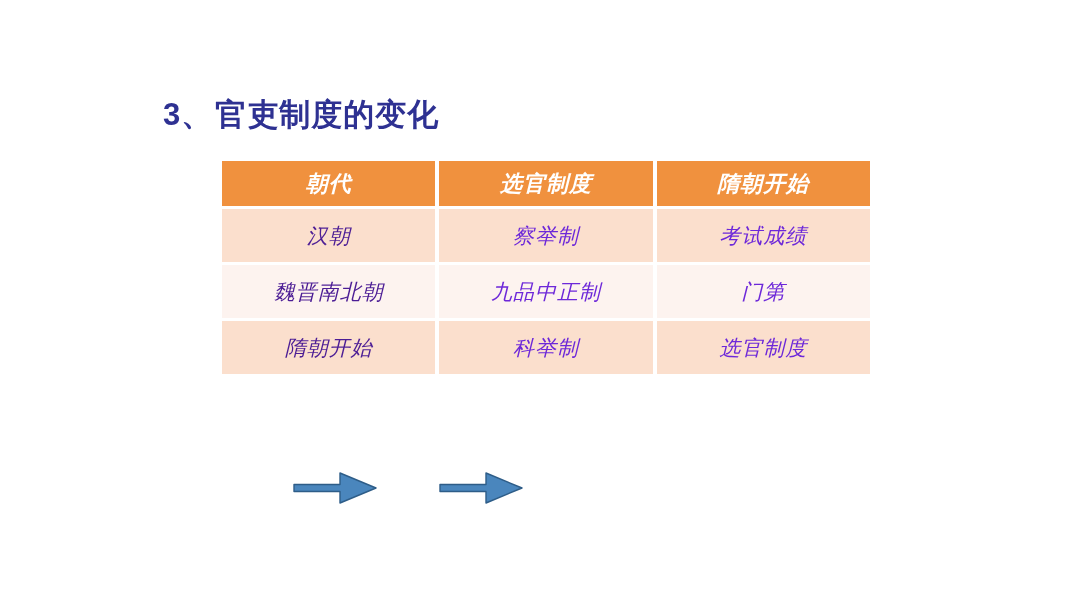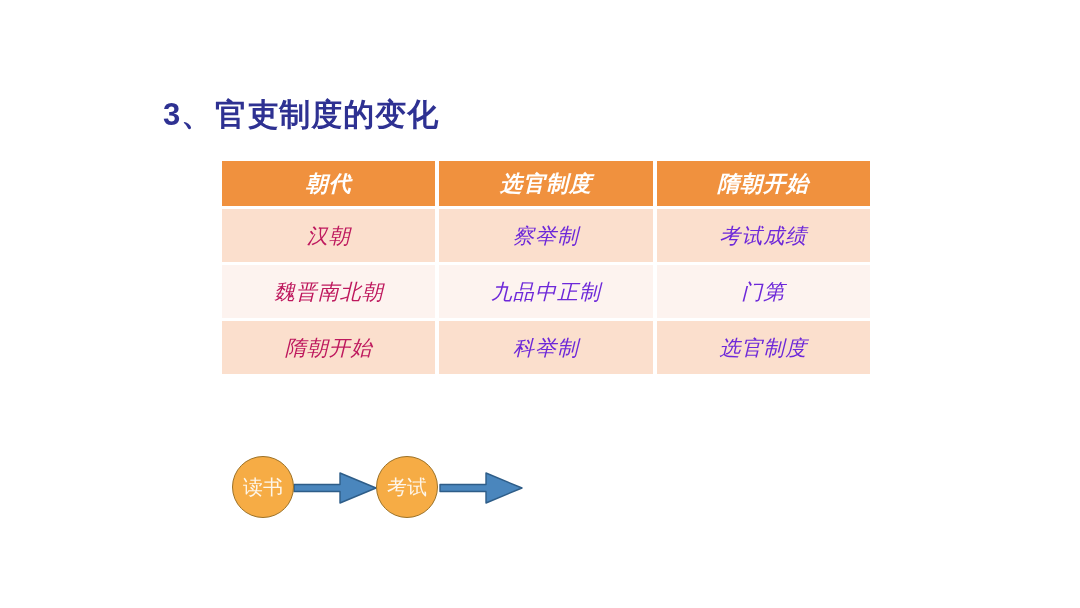--- a/index.html
+++ b/index.html
@@ -77,21 +77,21 @@
     letter-spacing: 1px;
   }
   #content-table tbody tr.band-dark td {
     background: #fbdfcd;
   }
   #content-table tbody tr.band-light td {
     background: #fdf3ef;
     margin-left: 20px;
   }
   .cell-dynasty {
-    color: #be185d;
+    color: #4c1d95;
   }
   .cell-purple {
     color: #6d28d9;
   }
 
   
   #flow-diagram {
     position: absolute;
     left: 222px;
     top: 444px;
@@ -178,18 +178,16 @@
         <path d="M2,16.5 L48,16.5 L48,5 L84,20 L48,35 L48,23.5 L2,23.5 Z" fill="#4a86bd" stroke="#2e5d88" stroke-width="1.4" stroke-linejoin="round"></path>
       </svg>
     </div>
 
     <div class="flow-arrow" id="flow-arrow-2">
       <svg width="86" height="40" viewBox="0 0 86 40" xmlns="http://www.w3.org/2000/svg">
         <path d="M2,16.5 L48,16.5 L48,5 L84,20 L48,35 L48,23.5 L2,23.5 Z" fill="#4a86bd" stroke="#2e5d88" stroke-width="1.4" stroke-linejoin="round"></path>
       </svg>
     </div>
 
-    <div class="flow-node" id="flow-node-1">读书</div>
-    <div class="flow-node" id="flow-node-2">考试</div>
 
   </div>
 
 </div>
 
 </body></html>

